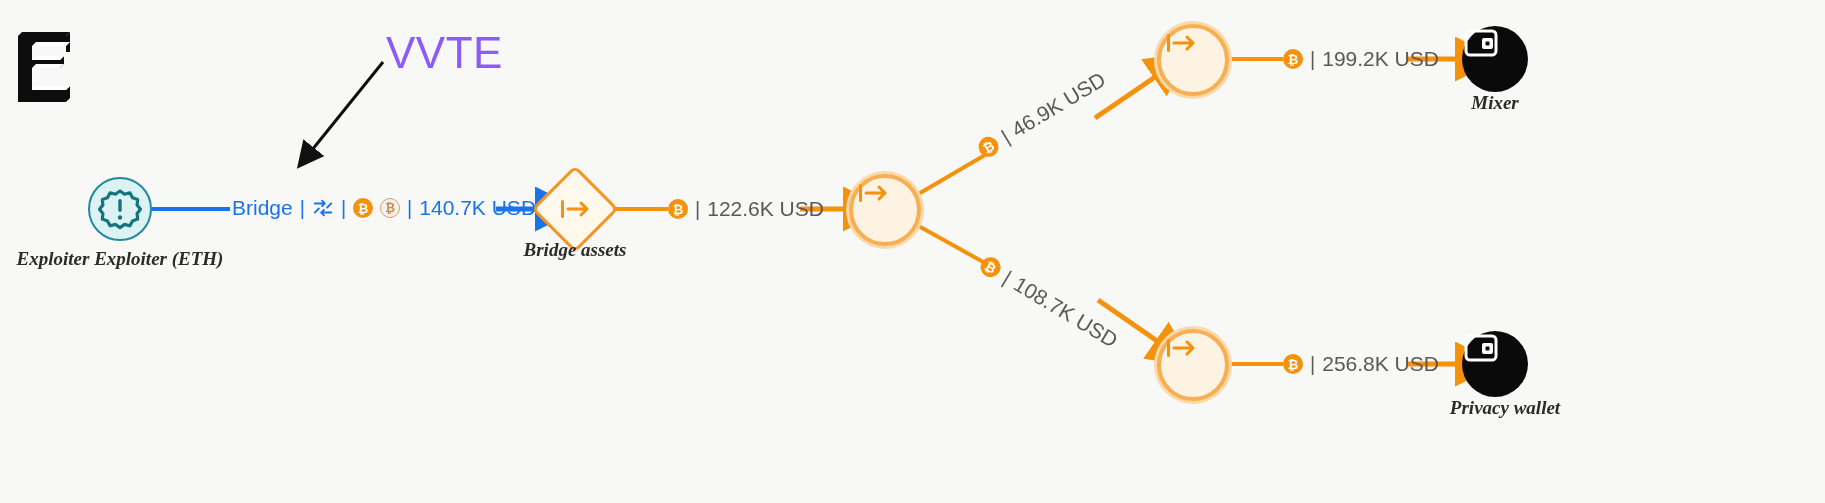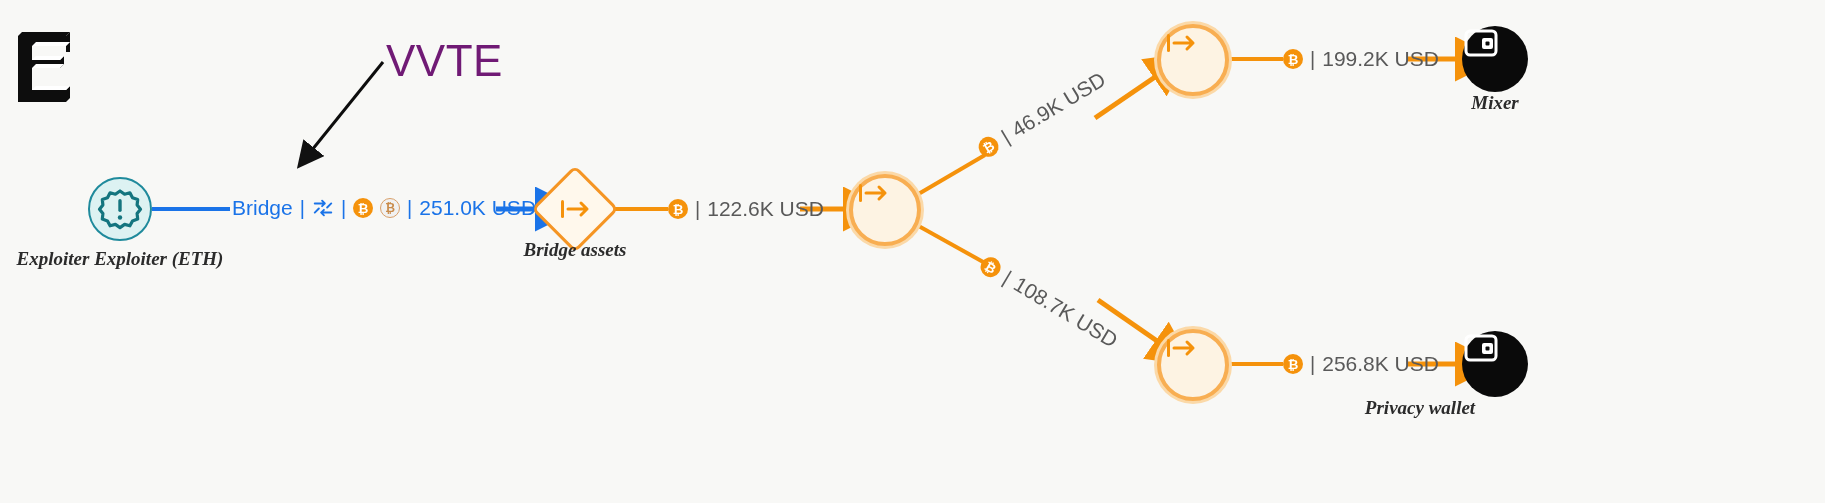--- a/index.html
+++ b/index.html
@@ -32,24 +32,24 @@
     position: absolute;
     left: 12px;
     top: 22px;
     width: 62px;
     height: 92px;
   }
   
   .annotation-text {
     position: absolute;
     left: 386px;
-    top: 36px;
+    top: 28px;
     font-size: 44px;
     letter-spacing: 0.5px;
-    color: #701a75;
+    color: #8b5cf6;
     font-family: "Liberation Sans", sans-serif;
     white-space: nowrap;
   }
   
   .node {
     position: absolute;
     display: flex;
     align-items: center;
     justify-content: center;
   }
@@ -235,21 +235,21 @@
     <span class="pipe blue">|</span>
     <svg class="swap-icon" viewBox="0 0 24 24">
       <path d="M3 7 L14 7 M11 4 L14 7 L11 10" fill="none" stroke="#1a73e8" stroke-width="2.1" stroke-linecap="round" stroke-linejoin="round"></path>
       <path d="M21 17 L10 17 M13 14 L10 17 L13 20" fill="none" stroke="#1a73e8" stroke-width="2.1" stroke-linecap="round" stroke-linejoin="round"></path>
       <path d="M3 17 L7.5 12.5 M16.5 11.5 L21 7" fill="none" stroke="#1a73e8" stroke-width="2.1" stroke-linecap="round"></path>
     </svg>
     <span class="pipe blue">|</span>
     <span class="btc-icon">₿</span>
     <span class="btc-icon-ghost">₿</span>
     <span class="pipe blue">|</span>
-    <span>251.0K USD</span>
+    <span>140.7K USD</span>
   </div>
 
   <div class="node" style="left:544px; top:178px;">
     <div class="node-diamond">
       <div class="node-diamond-inner">
         <svg width="38" height="30" viewBox="0 0 38 30">
           <rect x="5" y="6" width="3" height="18" rx="1.5" fill="#f5920b"></rect>
           <path d="M12 15 L31 15 M25 9 L31 15 L25 21" fill="none" stroke="#f5920b" stroke-width="3" stroke-linecap="round" stroke-linejoin="round"></path>
         </svg>
       </div>
@@ -327,15 +327,15 @@
 
   <div class="node" style="left:1462px; top:331px;">
     <div class="node-circle-black">
       <svg width="38" height="34" viewBox="0 0 38 34">
         <rect x="4" y="5" width="30" height="24" rx="4" fill="none" stroke="#ffffff" stroke-width="3"></rect>
         <rect x="20" y="12" width="11" height="11" rx="2" fill="#ffffff"></rect>
         <rect x="23.5" y="15.5" width="4" height="4" rx="1" fill="#0a0a0a"></rect>
       </svg>
     </div>
   </div>
-  <div class="node-label" style="left:1325px; top:397px; width:190px;">Privacy wallet</div>
+  <div class="node-label" style="left:1410px; top:397px; width:190px;">Privacy wallet</div>
 
 </div>
 
 </body></html>

